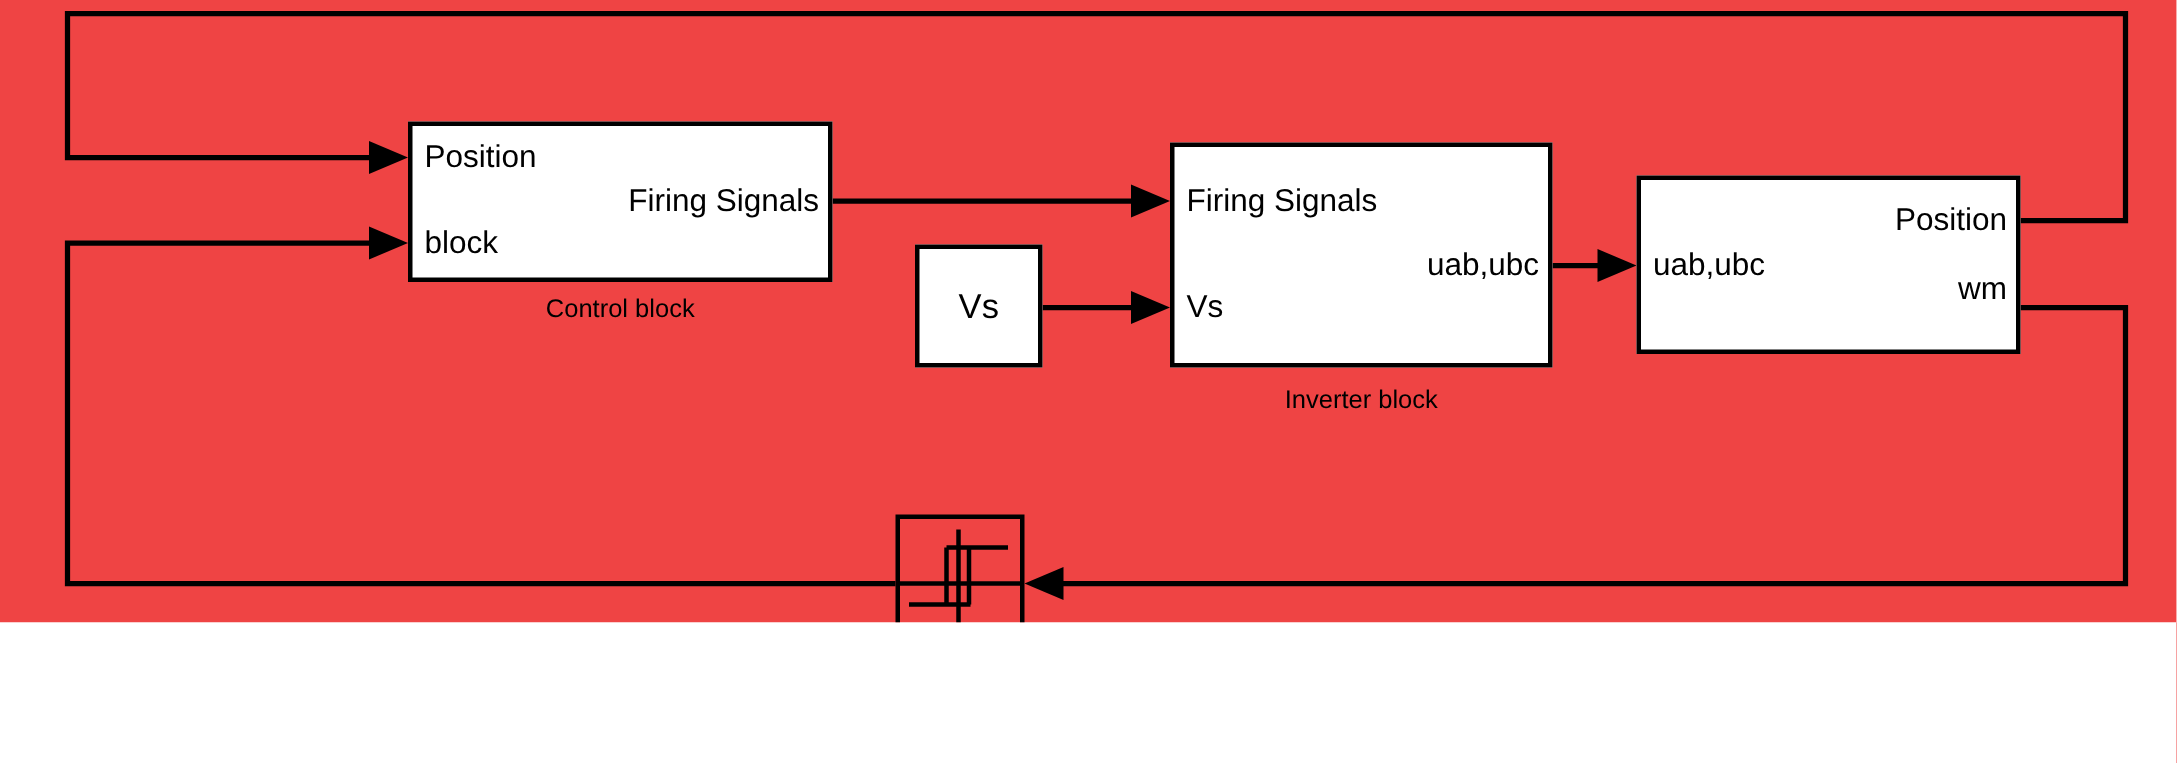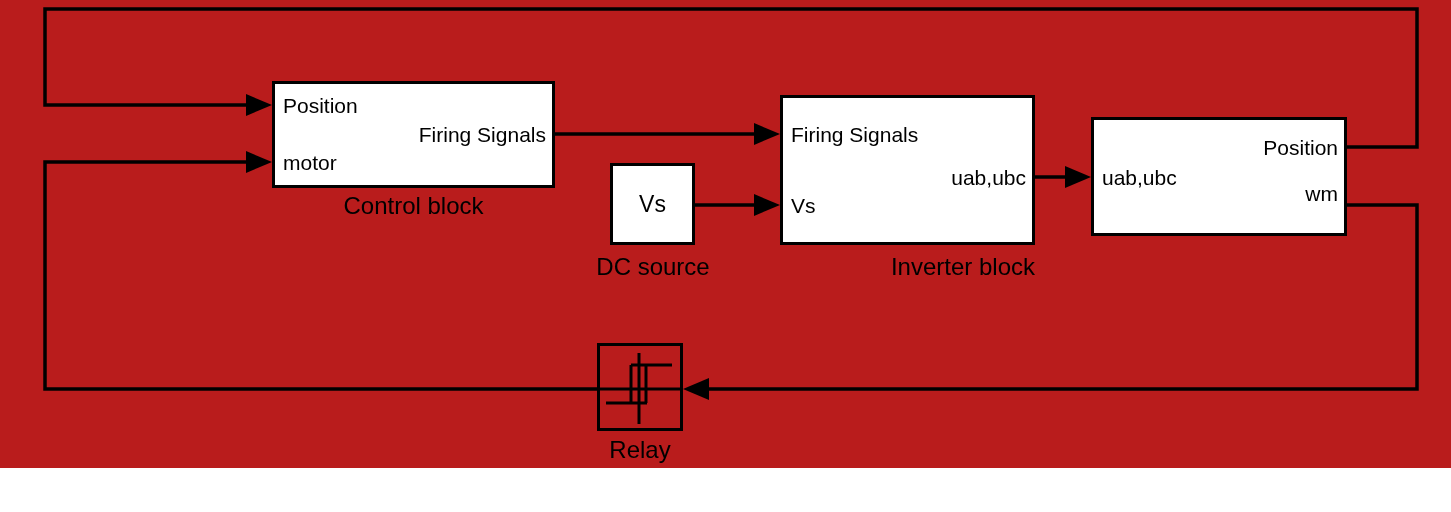--- a/index.html
+++ b/index.html
@@ -3,22 +3,22 @@
 <meta charset="utf-8">
 <style>
   html, body {
     margin: 0;
     padding: 0;
     background: #ffffff;
   }
   .canvas {
     position: relative;
     width: 1451px;
-    height: 468px;
-    background: #b91c1c;
+    height: 415px;
+    background: #ef4444;
     font-family: "Liberation Sans", sans-serif;
     color: #000000;
     overflow: hidden;
   }
   .wire-layer {
     position: absolute;
     left: 0;
     top: 0;
     width: 1451px;
     height: 512px;
@@ -43,29 +43,29 @@
     transform: translateY(-50%);
   }
   .port.pl { left: 8px; }
   .port.pr { right: 6px; }
   .vs-text {
     font-size: 23px;
     line-height: 23px;
   }
   .block-label {
     position: absolute;
-    font-size: 24px;
+    font-size: 17px;
     line-height: 30px;
     text-align: center;
     white-space: nowrap;
   }
   .label-control  { left: 272px;  top: 191px; width: 283px; }
   .label-dc       { left: 553px;  top: 252px; width: 200px; }
   .label-dc span  { display: block; }
-  .label-inverter { left: 780px;  top: 252px; width: 255px; text-align: right; }
+  .label-inverter { left: 780px;  top: 252px; width: 255px; }
   .label-bldc     { left: 1091px; top: 242px; width: 256px; }
   .label-relay    { left: 565px;  top: 435px; width: 150px; }
 </style>
 </head>
 <body>
 
 <div class="canvas">
 
   <svg class="wire-layer" width="1451" height="512" viewBox="0 0 1451 512" stroke="#000000">
 
@@ -104,30 +104,29 @@
       <line x1="639" y1="353" x2="639" y2="424"></line>
       <line x1="606" y1="403" x2="647" y2="403"></line>
       <line x1="631" y1="365" x2="672" y2="365"></line>
       <line x1="631" y1="365" x2="631" y2="403"></line>
       <line x1="646" y1="365" x2="646" y2="403"></line>
     </g>
   </svg>
 
   <div class="block block-control">
     <span class="port pl" style="top:21px">Position</span>
-    <span class="port pl" style="top:78px">motor</span>
+    <span class="port pl" style="top:78px">block</span>
     <span class="port pr" style="top:50px">Firing Signals</span>
   </div>
   <div class="block-label label-control">Control block</div>
 
   <div class="block block-vs">
     <span class="vs-text">Vs</span>
   </div>
   <div class="block-label label-dc">
-    <span>DC source</span>
   </div>
 
   <div class="block block-inverter">
     <span class="port pl" style="top:36px">Firing Signals</span>
     <span class="port pl" style="top:107px">Vs</span>
     <span class="port pr" style="top:79px">uab,ubc</span>
   </div>
   <div class="block-label label-inverter">Inverter block</div>
 
   <div class="block block-bldc">

